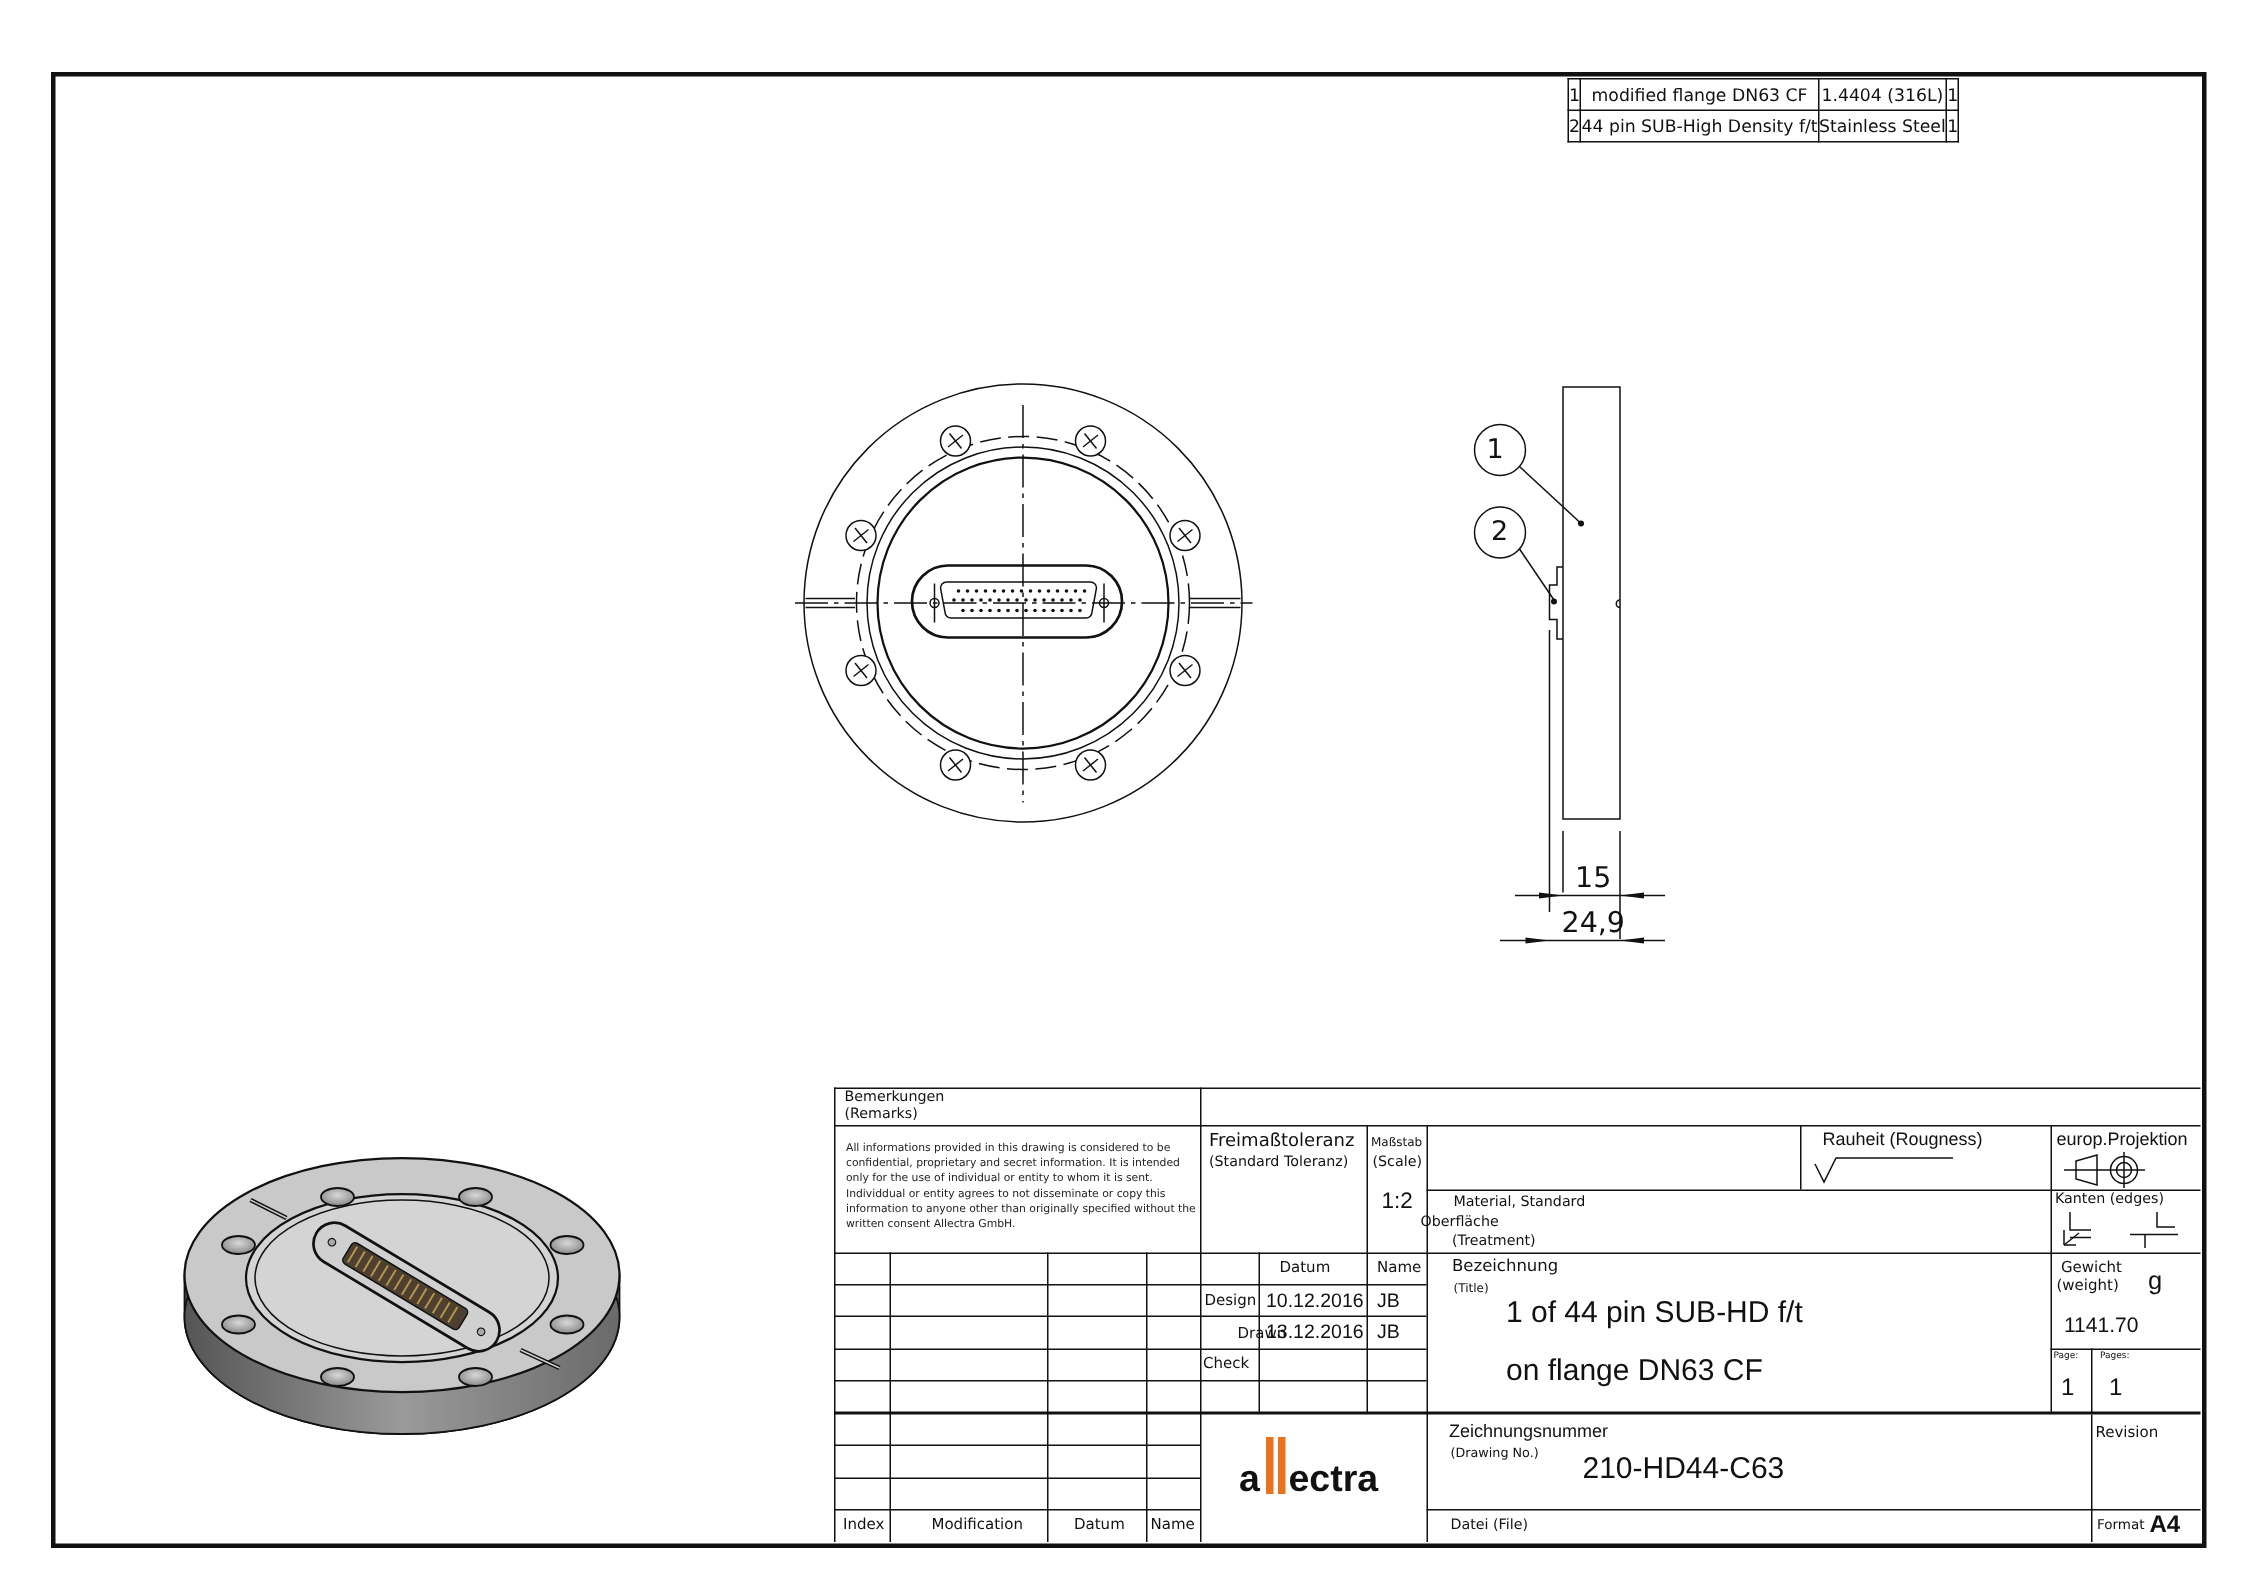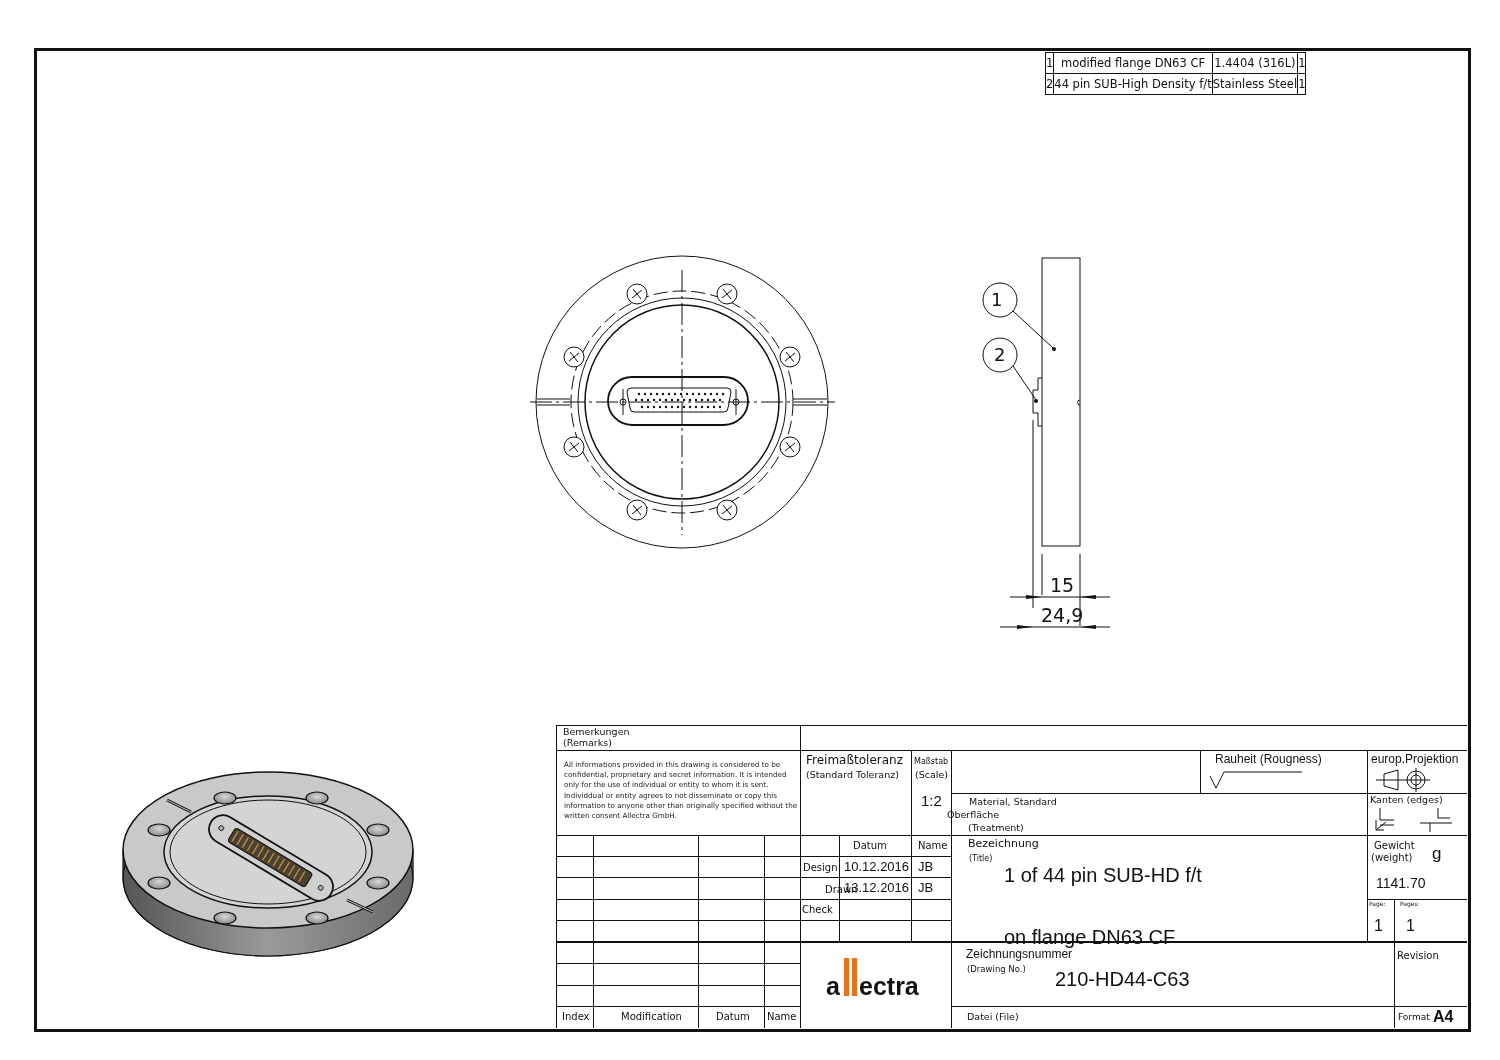--- a/index.html
+++ b/index.html
@@ -360,21 +360,21 @@
       <line x1="4" y1="24" x2="12" y2="24"></line>
       <polyline points="66,2 66,12 78,12"></polyline>
       <line x1="48" y1="17" x2="80" y2="17"></line>
       <line x1="58" y1="17" x2="58" y2="26"></line>
     </g>
   </svg>
 
   <div class="tb-text" style="left:968px;top:838px;font-size:11px;">Bezeichnung</div>
   <div class="tb-text" style="left:969px;top:854px;font-size:8px;">(Title)</div>
   <div class="tb-text lib" style="left:1004px;top:864px;font-size:20px;">1 of 44 pin SUB-HD f/t</div>
-  <div class="tb-text lib" style="left:1004px;top:903px;font-size:20px;margin-top:23px;">on flange DN63 CF</div>
+  <div class="tb-text lib" style="left:1004px;top:903px;font-size:20px;">on flange DN63 CF</div>
 
   <div class="tb-text" style="left:1374px;top:840px;font-size:10px;">Gewicht</div>
   <div class="tb-text" style="left:1371px;top:852px;font-size:10px;">(weight)</div>
   <div class="tb-text lib" style="left:1432px;top:844px;font-size:17px;">g</div>
   <div class="tb-text lib" style="left:1376px;top:875px;font-size:14px;">1141.70</div>
 
   <div class="tb-text" style="left:1369px;top:901px;font-size:6px;">Page:</div>
   <div class="tb-text" style="left:1400px;top:901px;font-size:6px;">Pages:</div>
   <div class="tb-text lib" style="left:1374px;top:917px;font-size:16px;">1</div>
   <div class="tb-text lib" style="left:1406px;top:917px;font-size:16px;">1</div>

